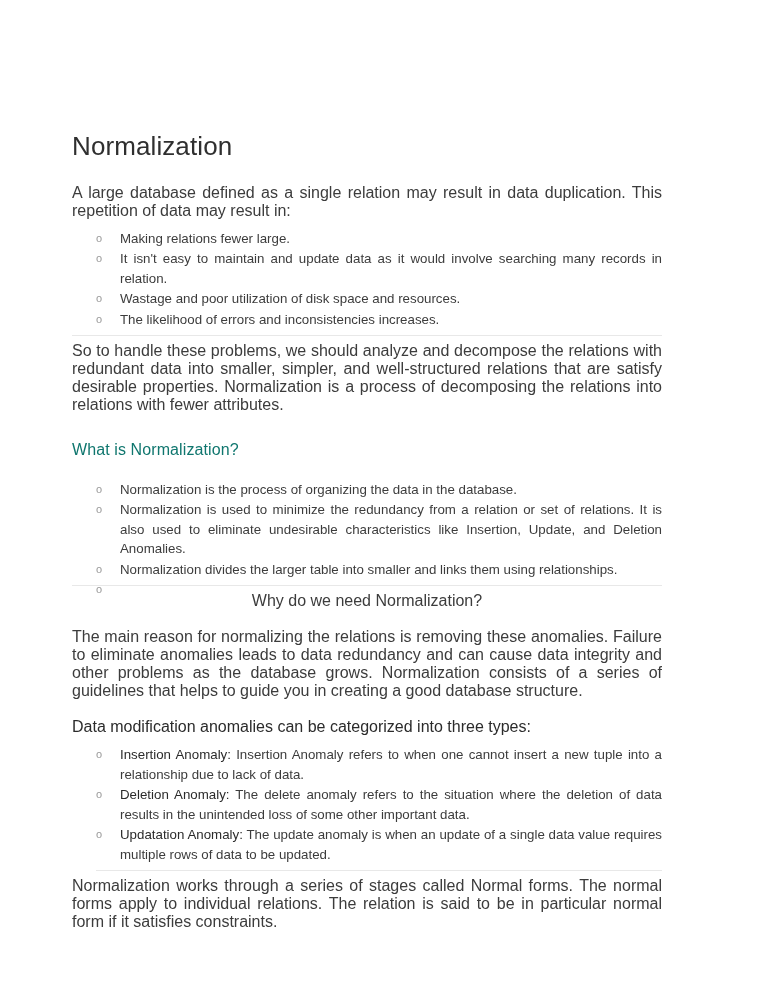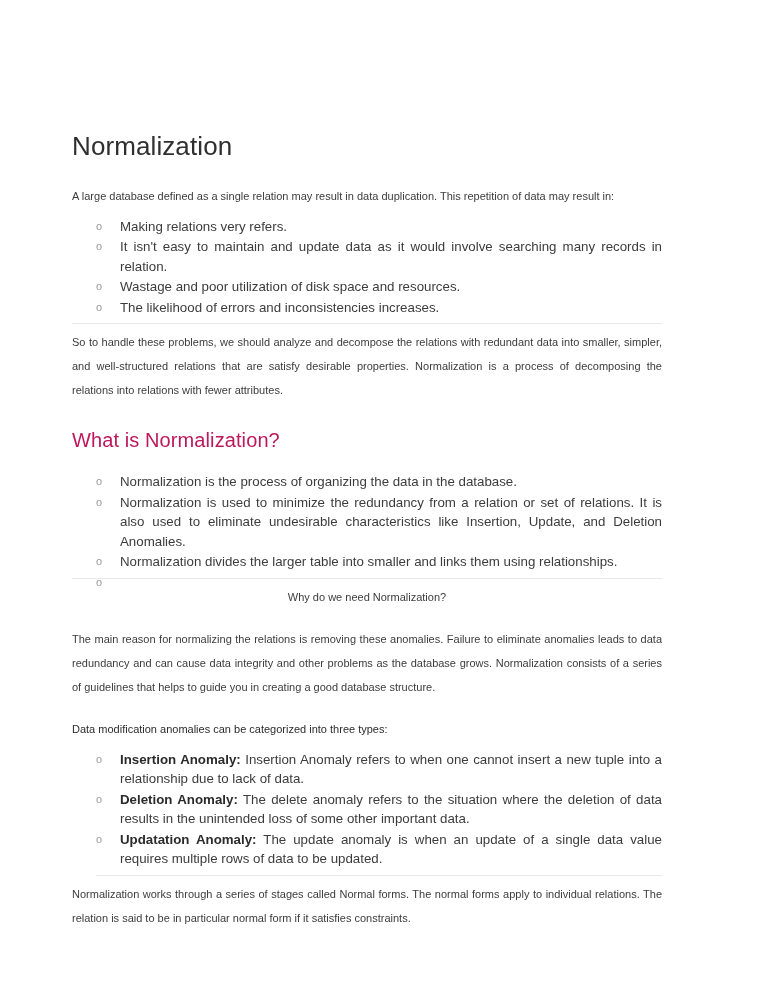--- a/index.html
+++ b/index.html
@@ -29,34 +29,34 @@
 
   h1.doc-title {
     font-size: 26px;
     font-weight: 400;
     line-height: 1.15;
     color: #2f2f2f;
     margin: 0 0 22px 0;
     letter-spacing: 0.1px;
   }
   h2.doc-heading {
-    font-size: 20px;
+    font-size: 16px;
     font-weight: 400;
     line-height: 1.2;
-    color: #be185d;
+    color: #0f766e;
     margin: 26px 0 20px 0;
     letter-spacing: 0.1px;
   }
   h2.doc-heading.tight-top {
     margin-top: 22px;
   }
 
   p.para {
-    font-size: 11px;
-    line-height: 24px;
+    font-size: 16px;
+    line-height: 18px;
     text-align: justify;
     margin: 0 0 4px 0;
     color: #3c3c3c;
   }
   p.para.no-justify {
     text-align: center;
   }
   p.para.bold {
     font-weight: normal;
     color: #2b2b2b;
@@ -81,21 +81,21 @@
   }
   ul.o-list li .bullet {
     position: absolute;
     left: 24px;
     top: 0;
     font-size: 11px;
     line-height: 19.5px;
     color: #9a9a9a;
   }
   ul.o-list li b {
-    font-weight: bold;
+    font-weight: normal;
     color: #2b2b2b;
   }
 
   hr.sep {
     border: 0;
     border-top: 1px solid #e8e8e8;
     margin: 6px 0 6px 0;
     height: 0;
   }
   hr.sep.indented {
@@ -108,21 +108,21 @@
 <div class="page">
   <div class="content">
 
     <h1 class="doc-title">Normalization</h1>
 
     <p class="para">A large database defined as a single relation may result in data duplication. This repetition of data may result in:</p>
 
     <ul class="o-list">
       <li>
         <span class="bullet">o</span>
-        <span>Making relations very refers.</span>
+        <span>Making relations fewer large.</span>
       </li>
       <li>
         <span class="bullet">o</span>
         <span>It isn't easy to maintain and update data as it would involve searching many records in relation.</span>
       </li>
       <li>
         <span class="bullet">o</span>
         <span>Wastage and poor utilization of disk space and resources.</span>
       </li>
       <li>

